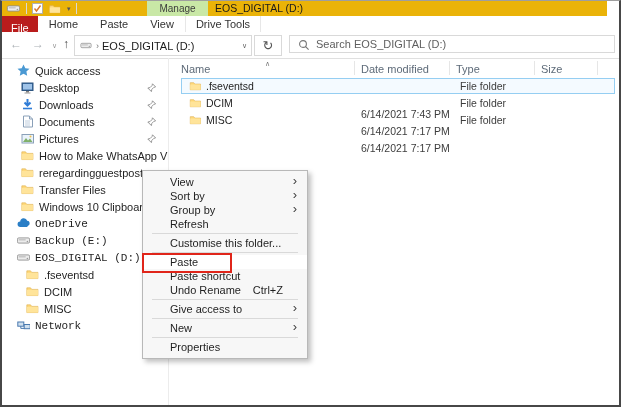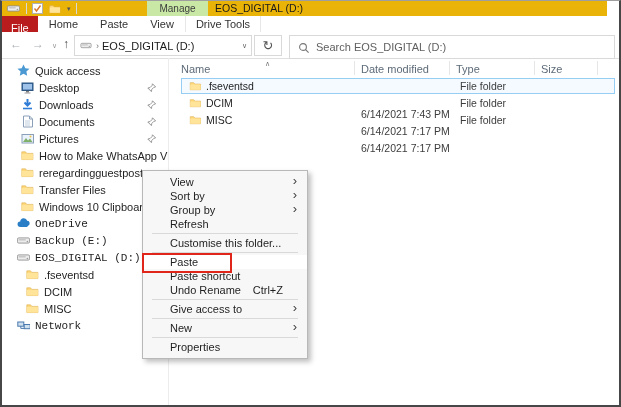--- a/index.html
+++ b/index.html
@@ -34,21 +34,21 @@
     border:1px solid #d9d9d9;display:flex;align-items:center;padding:0 4px;gap:3px;background:#fff;
   }
   .addr-crumb-sep{color:#777;font-size:9px;}
   .addr-text{color:#1a1a1a;white-space:nowrap;}
   .addr-dd{margin-left:auto;font-size:7px;color:#666;}
   .refresh-btn{
     position:absolute;left:252px;top:3px;width:28px;height:21px;box-sizing:border-box;
     border:1px solid #d9d9d9;text-align:center;line-height:19px;font-size:13px;color:#555;background:#fff;
   }
   .search-box{
-    position:absolute;left:287px;top:3px;right:4px;height:24px;box-sizing:border-box;
+    position:absolute;left:287px;top:3px;right:4px;height:18px;box-sizing:border-box;
     border:1px solid #d9d9d9;display:flex;align-items:center;gap:7px;padding:0 8px;background:#fff;
   }
   .search-text{color:#5f5f5f;}
   
   .content{position:absolute;left:0;top:57px;right:0;bottom:0;display:flex;}
   .sidebar{width:167px;box-sizing:border-box;border-right:1px solid #ececec;padding-top:4px;overflow:hidden;}
   .sb-row{height:17px;display:flex;align-items:center;white-space:nowrap;overflow:hidden;}
   .sb-row.gap{font-family:Liberation Mono, monospace;}
   .lvl0{padding-left:15px;}
   .lvl1{padding-left:19px;}

